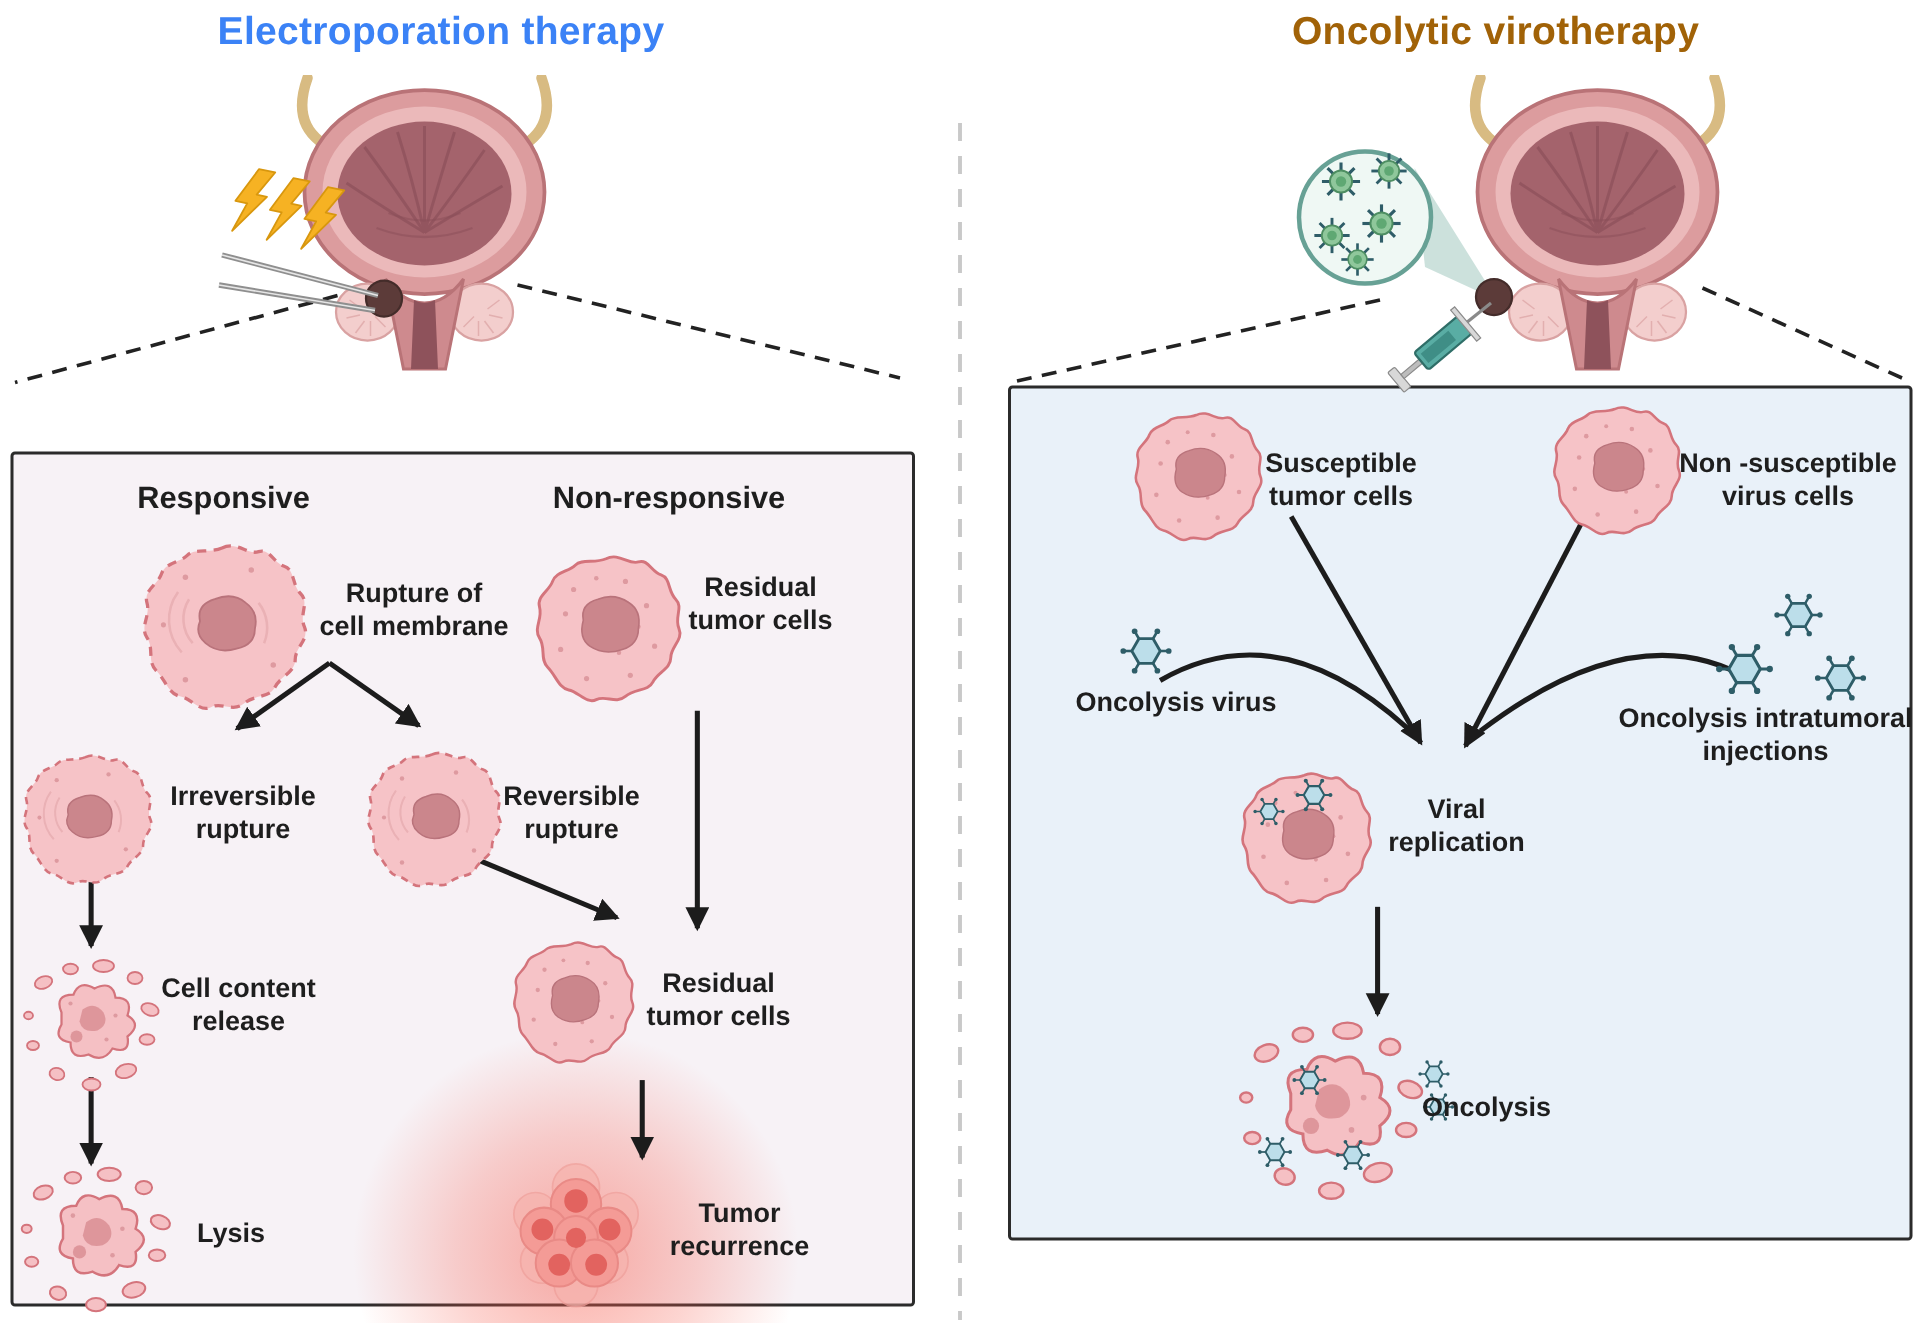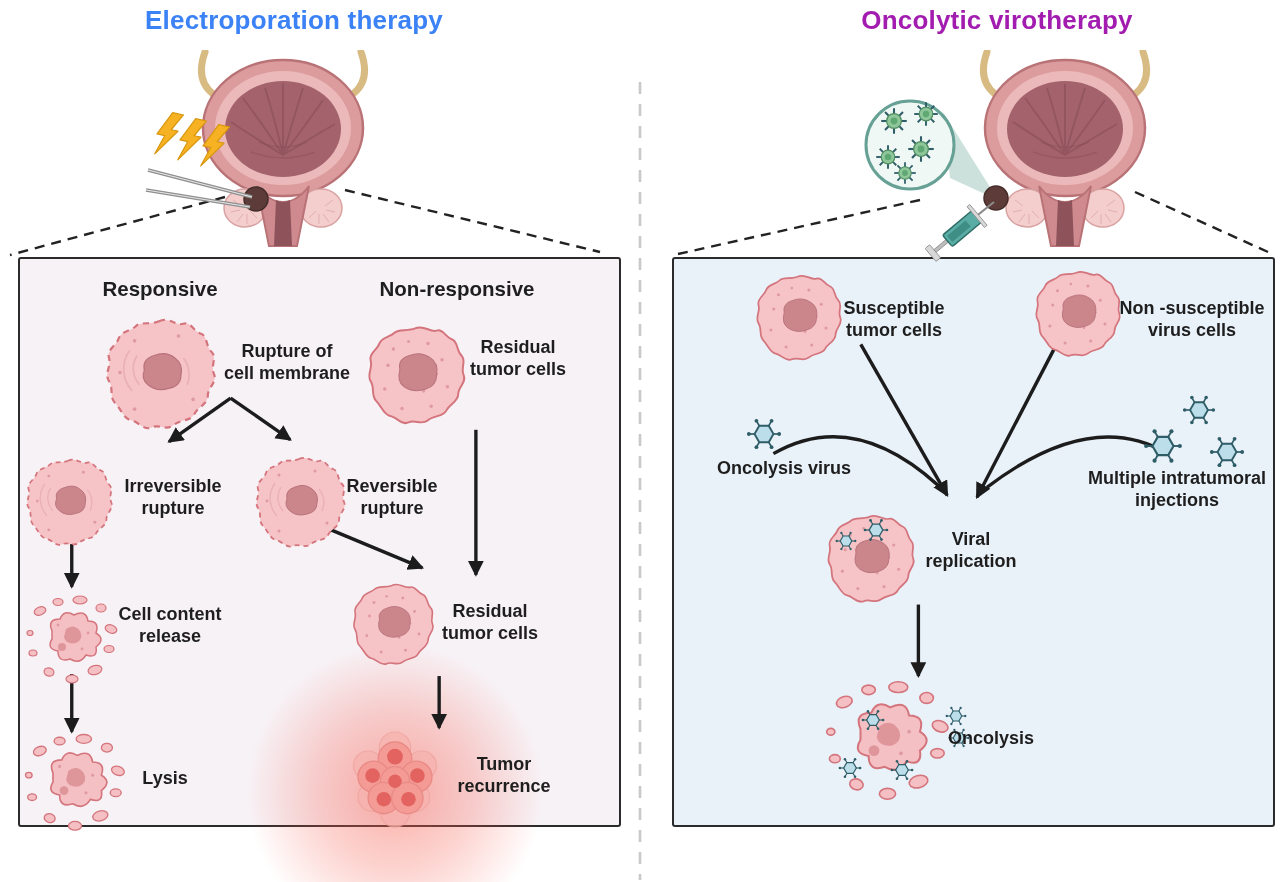--- a/index.html
+++ b/index.html
@@ -1,21 +1,21 @@
 <!DOCTYPE html>
 <html><head>
 <meta charset="utf-8">
 <style>
   html,body{margin:0;padding:0;background:#ffffff;font-family:"Liberation Sans",sans-serif;}
   #canvas{position:relative;width:1280px;height:882px;background:#ffffff;overflow:hidden;}
   .title{position:absolute;top:5px;transform:translateX(-50%);font-size:26px;font-weight:700;white-space:nowrap;letter-spacing:.2px;}
   #title-left{left:294px;color:#3b82f6;}
-  #title-right{left:997px;color:#a21caf;}
+  #title-right{left:997px;color:#a16207;}
   .panel{position:absolute;top:257px;width:603px;height:570px;border:2.5px solid #2B2B2B;border-radius:3px;box-sizing:border-box;}
-  #left-panel{left:18px;background:#F7F2F6;}
+  #left-panel{left:7px;background:#F7F2F6;margin-top:44px;}
   #right-panel{left:672px;background:#E9F1F9;}
   .lbl{position:absolute;transform:translate(-50%,-50%);text-align:center;font-weight:700;
        font-size:18px;line-height:1.2;color:#1E1E1E;white-space:pre-line;width:max-content;z-index:5;}
   .hd{font-size:20.5px;}
   .cellimg{position:absolute;z-index:3;}
   .arrows{position:absolute;left:0;top:0;width:100%;height:100%;z-index:2;}
   .glow{position:absolute;width:300px;height:300px;border-radius:50%;z-index:1;pointer-events:none;
         background:radial-gradient(circle, rgba(246,93,78,.50) 0%, rgba(246,93,78,.26) 38%, rgba(246,93,78,0) 70%);}
   svg{display:block;overflow:visible;}
 </style>
@@ -348,21 +348,21 @@
 
     <svg class="cellimg" style="left:508px;top:134px" width="34" height="34">
         <use href="#sym-vblue" width="34" height="34"></use>
       </svg>
     <svg class="cellimg" style="left:469px;top:167px" width="40" height="40">
         <use href="#sym-vblue" width="40" height="40"></use>
       </svg>
     <svg class="cellimg" style="left:535px;top:175px" width="36" height="36">
         <use href="#sym-vblue" width="36" height="36"></use>
       </svg>
-    <div class="lbl" style="left:503px;top:231px">Multiple intratumoral
+    <div class="lbl" style="left:503px;top:231px">Oncolysis intratumoral
 injections</div>
 
     <svg class="cellimg" style="left:147px;top:252px" width="97" height="97">
         <use href="#sym-cell" width="97" height="97"></use>
       </svg>
     <svg class="cellimg" style="left:161px;top:271px" width="22" height="22">
         <use href="#sym-vblue" width="22" height="22"></use>
       </svg>
     <svg class="cellimg" style="left:189px;top:258px" width="26" height="26">
         <use href="#sym-vblue" width="26" height="26"></use>

